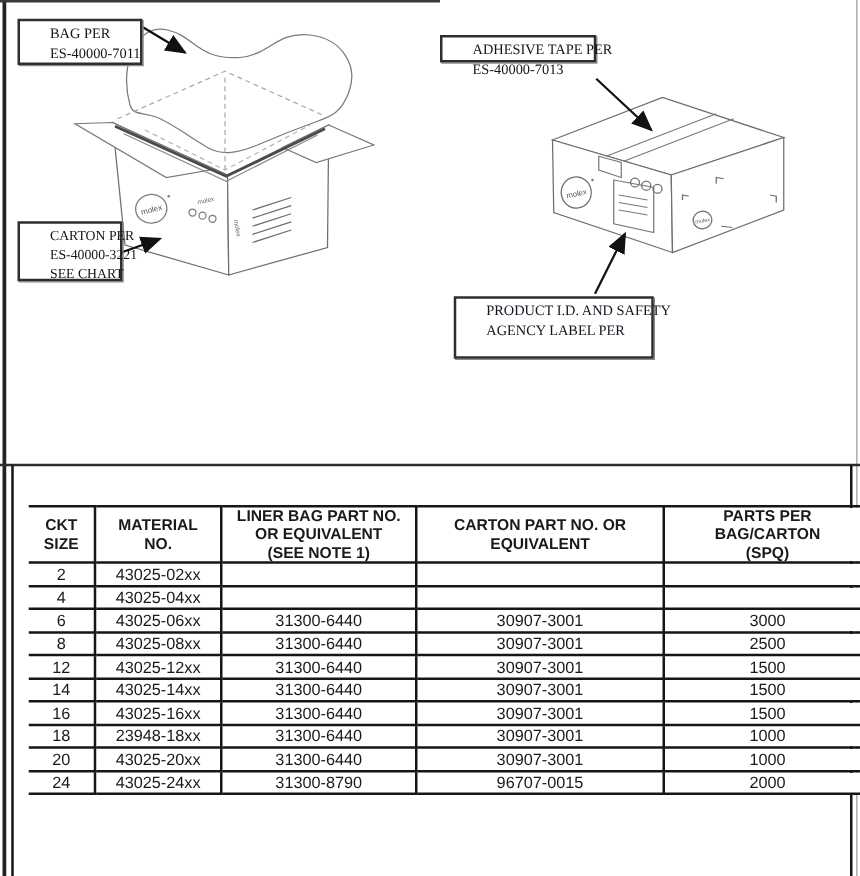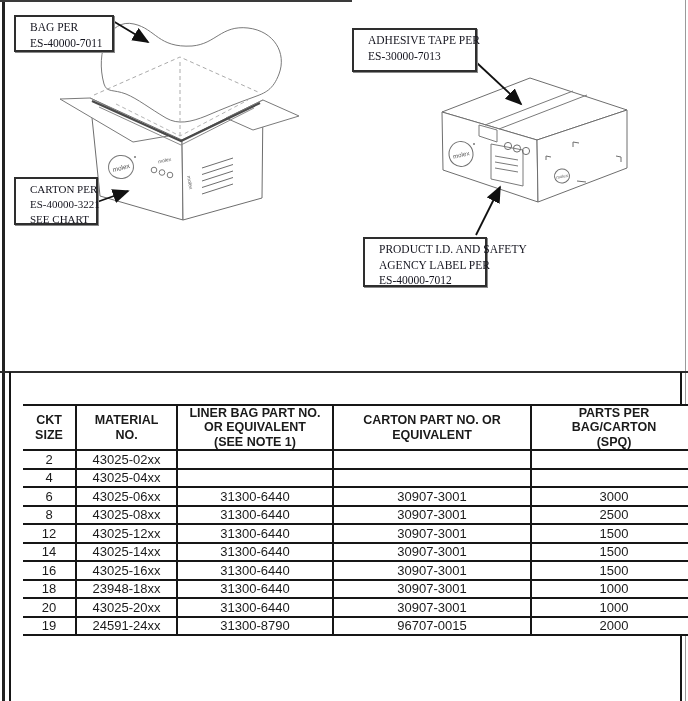--- a/index.html
+++ b/index.html
@@ -13,21 +13,21 @@
   .page-border-top{position:absolute;left:0;top:0;width:352px;height:2px;background:#3a3a3a;}
   .section-divider{position:absolute;left:0;top:371px;width:688px;height:2px;background:#2c2c2c;}
   .table-frame{
     position:absolute;left:9px;top:372px;width:673px;height:329px;box-sizing:border-box;
     border-left:2px solid #161616;border-right:2px solid #161616;
   }
   .callout{
     position:absolute;box-sizing:border-box;background:#fff;
     border:2px solid #2e2e2e;box-shadow:1px 1px 0 #8a8a8a;
     font-family:"Liberation Serif",serif;font-size:11.5px;line-height:1.35;
-    color:#14141e;padding:3px 14px;z-index:3;
+    color:#14141e;padding:3px 24px;z-index:3;
   }
   .callout span{display:block;white-space:nowrap;}
   .callout.centered{text-align:left;}
   .figures-svg{position:absolute;left:0;top:0;z-index:1;}
   table.spec-table{
     position:absolute;left:23px;top:404px;width:673px;
     border-collapse:collapse;table-layout:fixed;z-index:2;
   }
   table.spec-table th, table.spec-table td{
     border:2px solid #161616;text-align:center;vertical-align:middle;
@@ -138,29 +138,28 @@
   <span>BAG PER</span>
   <span>ES-40000-7011</span>
 </div>
 
 <div class="callout centered" style="left:14px;top:177px;width:84px;height:48px;font-size:11px;">
   <span>CARTON PER</span>
   <span>ES-40000-3221</span>
   <span>SEE CHART</span>
 </div>
 
-<div class="callout" style="left:352px;top:28px;width:125px;height:44px;">
+<div class="callout" style="left:352px;top:28px;width:125px;height:22px;">
   <span>ADHESIVE TAPE PER</span>
-  <span>ES-30000-7013</span>
-</div>
-
-<div class="callout" style="left:363px;top:237px;width:124px;height:50px;">
+  <span>ES-40000-7013</span>
+</div>
+
+<div class="callout" style="left:363px;top:237px;width:160px;height:50px;">
   <span>PRODUCT I.D. AND SAFETY</span>
   <span>AGENCY LABEL PER</span>
-  <span>ES-40000-7012</span>
 </div>
 
 <table class="spec-table">
   <colgroup>
       <col style="width:53px">
       <col style="width:101px">
       <col style="width:156px">
       <col style="width:198px">
       <col style="width:165px">
     </colgroup>
@@ -248,20 +247,20 @@
       <td>1000</td>
     </tr>
     <tr>
       <td>20</td>
       <td>43025-20xx</td>
       <td>31300-6440</td>
       <td>30907-3001</td>
       <td>1000</td>
     </tr>
     <tr>
-      <td>19</td>
-      <td>24591-24xx</td>
+      <td>24</td>
+      <td>43025-24xx</td>
       <td>31300-8790</td>
       <td>96707-0015</td>
       <td>2000</td>
     </tr>
   </tbody>
 </table>
 
 </body></html>

